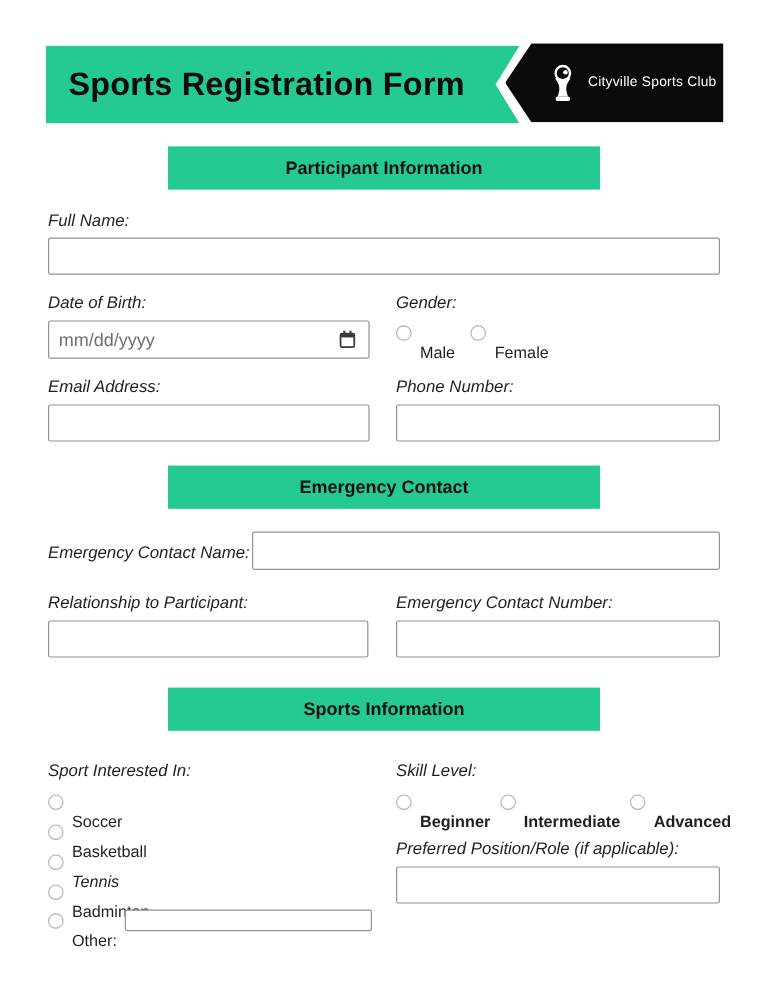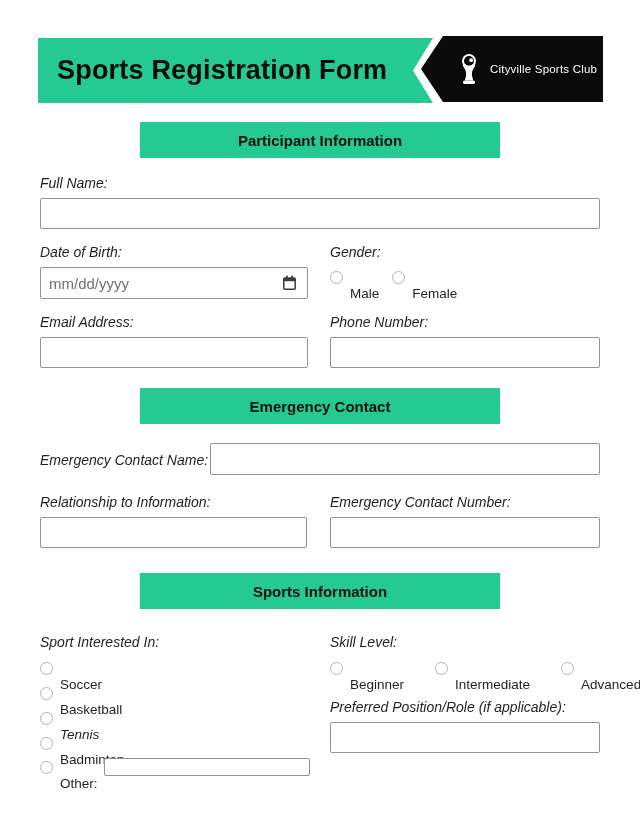--- a/index.html
+++ b/index.html
@@ -117,21 +117,21 @@
   <div class="lbl" style="left:330px;top:314px;">Phone Number:</div>
   <input class="ti" style="left: 330px; top: 337px; width: 270px; height: 31px;" value="">
 
   <div class="section-bar" style="top:388px;">
     <span>Emergency Contact</span>
   </div>
 
   <div class="lbl" style="left:40px;top:452px;">Emergency Contact Name:</div>
   <input class="ti" style="left: 210px; top: 443px; width: 390px; height: 32px;" value="">
 
-  <div class="lbl" style="left:40px;top:494px;">Relationship to Information:</div>
+  <div class="lbl" style="left:40px;top:494px;">Relationship to Participant:</div>
   <input class="ti" style="left: 40px; top: 517px; width: 267px; height: 31px;" value="">
 
   <div class="lbl" style="left:330px;top:494px;">Emergency Contact Number:</div>
   <input class="ti" style="left: 330px; top: 517px; width: 270px; height: 31px;" value="">
 
   <div class="section-bar" style="top:573px;">
     <span>Sports Information</span>
   </div>
 
   <div class="lbl" style="left:40px;top:634px;">Sport Interested In:</div>
@@ -162,21 +162,21 @@
   </div>
   <div class="radio-row" style="left:40px;top:758px;height:18px;">
     <span class="radio-group">
       <span class="radio"></span>
       <span class="radio-label">Other:</span>
     </span>
     <input class="ti other-input" value="" style="">
   </div>
 
   <div class="lbl" style="left:330px;top:634px;">Skill Level:</div>
-  <div class="radio-row" style="left:330px;top:661px;height:14px;gap:31px;">
+  <div class="radio-row" style="left:330px;top:661px;height:14px;gap:8px;font-weight:bold;">
     <span class="radio-group">
       <span class="radio"></span>
       <span class="radio-label">Beginner</span>
     </span>
     <span class="radio-group">
       <span class="radio"></span>
       <span class="radio-label">Intermediate</span>
     </span>
     <span class="radio-group">
       <span class="radio"></span>

